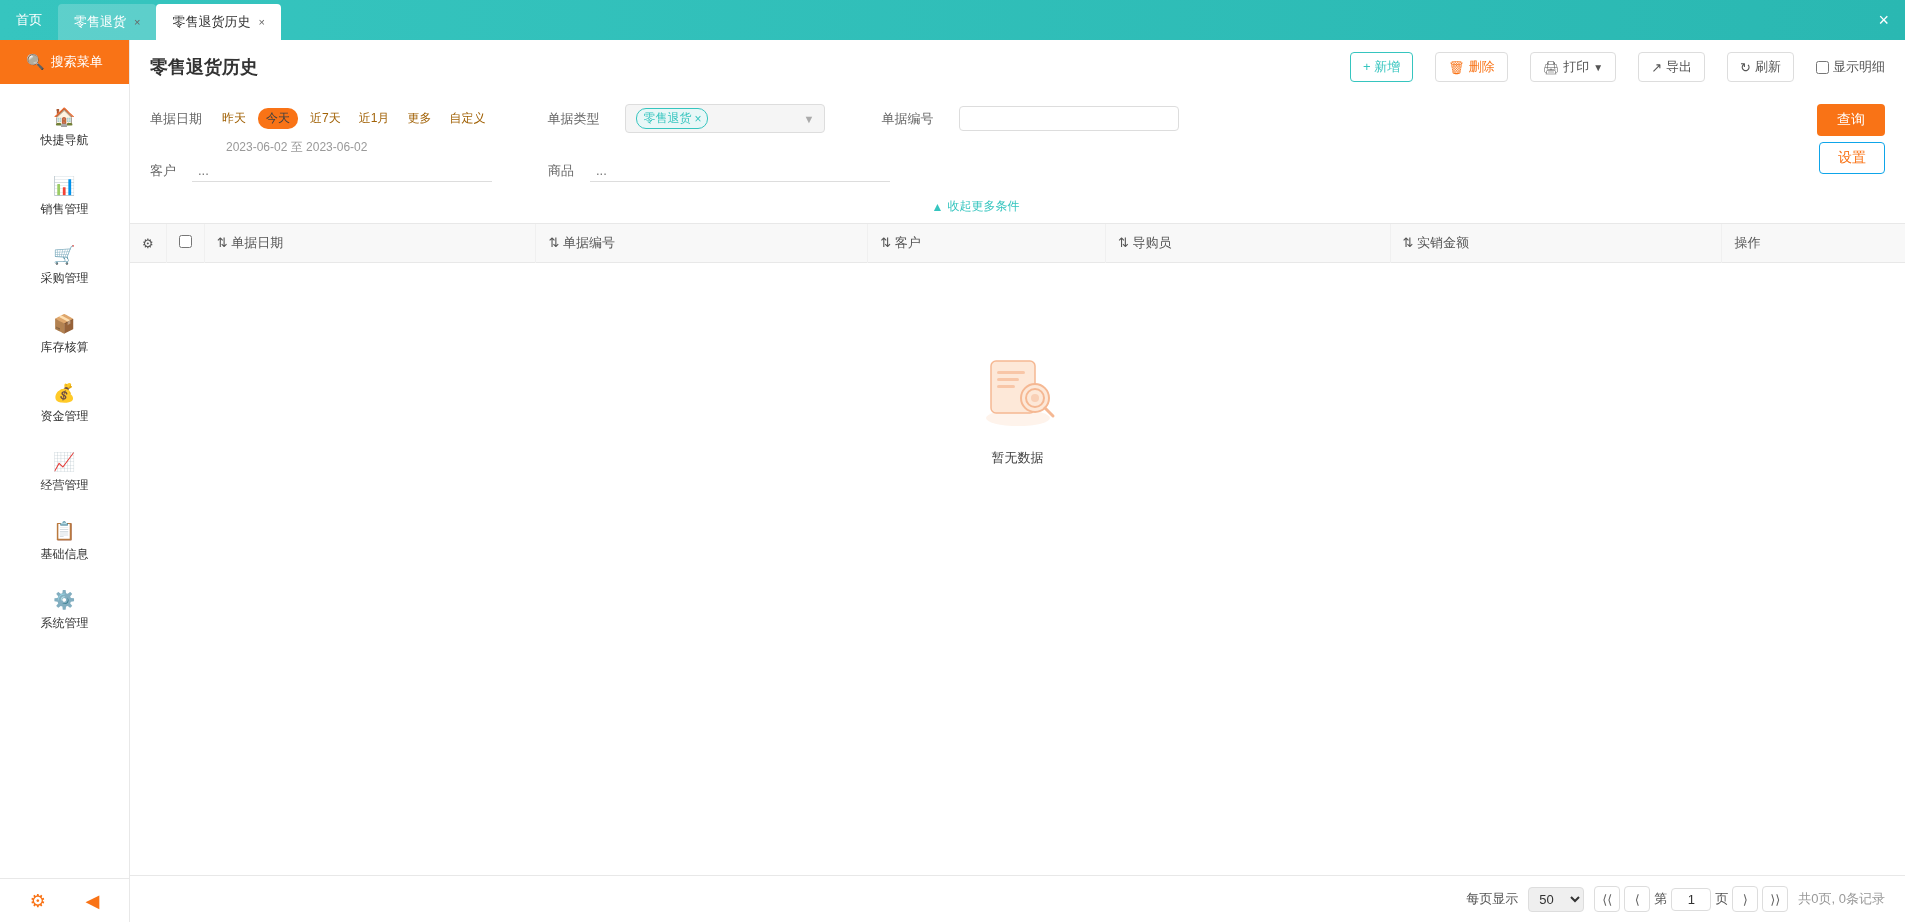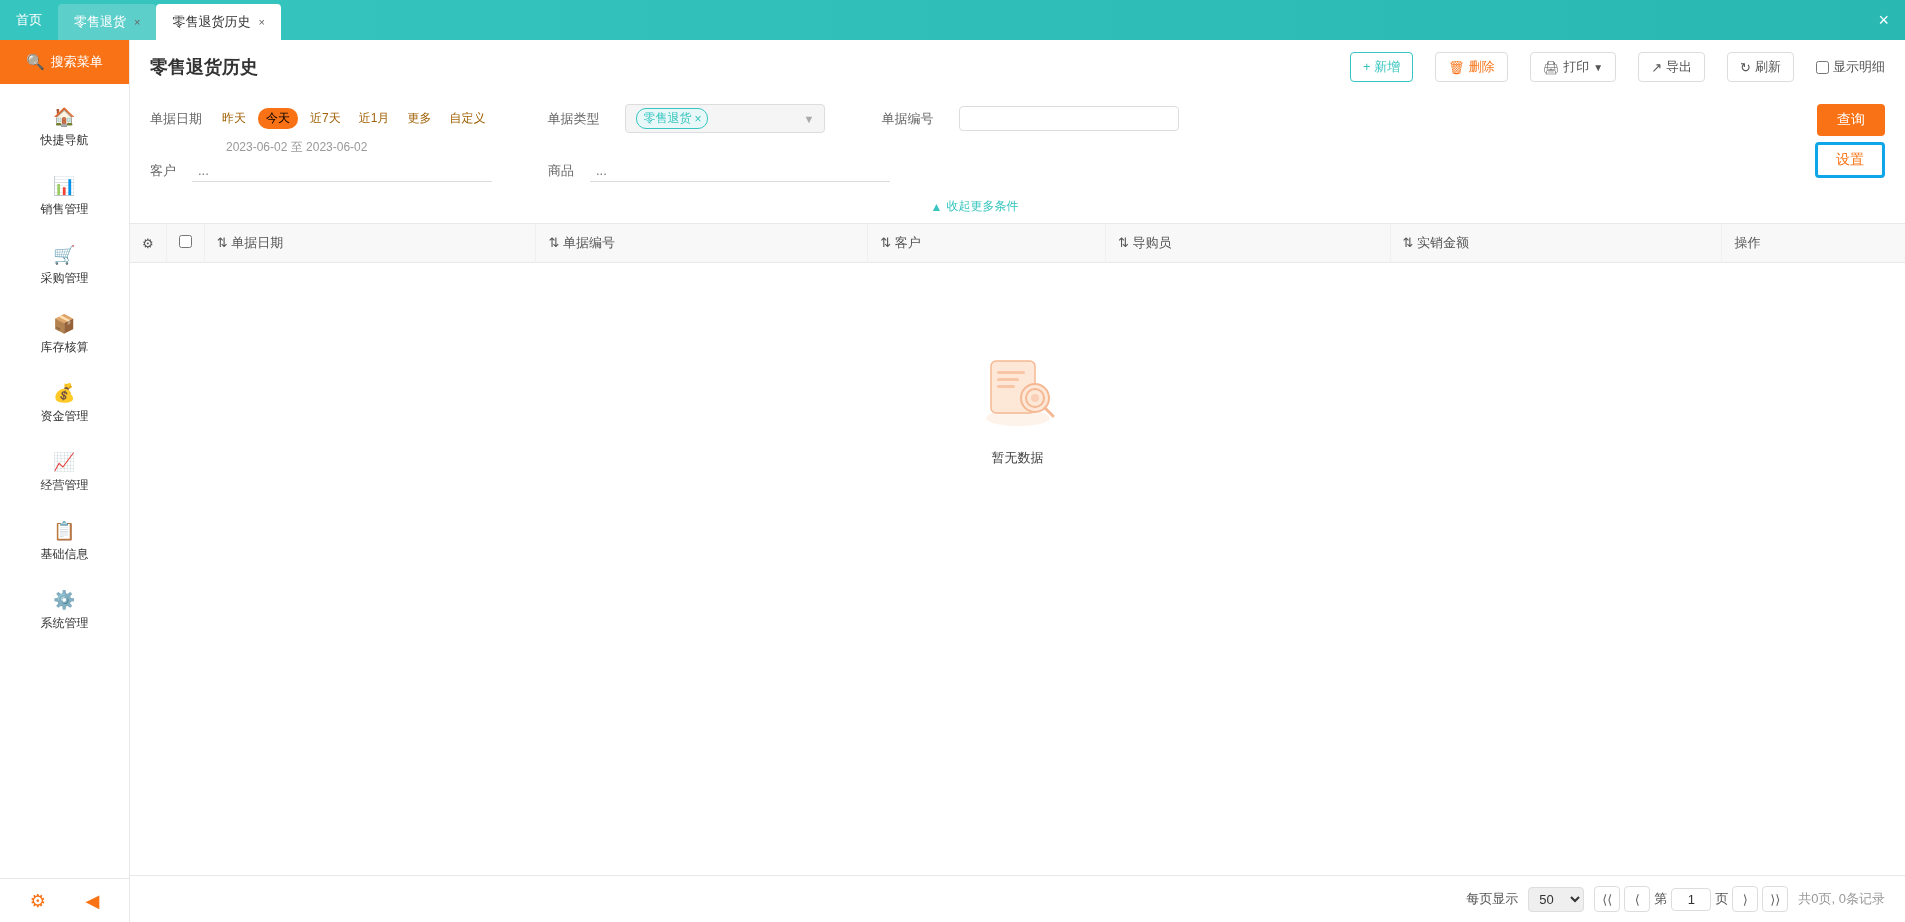--- a/index.html
+++ b/index.html
@@ -181,21 +181,21 @@
     }
     .date-shortcut {
       padding: 2px 6px;
       border-radius: 3px;
       cursor: pointer;
       color: #a16207;
       font-size: 12px;
     }
     .date-shortcut.active {
       background: #f97316;
-      color: #000000;
+      color: #404040;
       border-radius: 10px;
       padding: 2px 8px;
     }
     .date-range-text { font-size: 12px; color: #999; }
     .filter-select-wrap {
       display: flex;
       align-items: center;
       gap: 18px;
     }
     .filter-tag {
@@ -359,21 +359,21 @@
       color: #fff;
       border: none;
       border-radius: 4px;
       padding: 7px 20px;
       font-size: 14px;
       cursor: pointer;
     }
     .btn-settings {
       background: #fff;
       color: #f97316;
-      border: 3px solid #0ea5e9;
+      border: 1px solid #0ea5e9;
       border-radius: 4px;
       padding: 6px 18px;
       font-size: 14px;
       cursor: pointer;
     }
 
     .filter-row-inner {
       display: flex;
       align-items: flex-start;
       width: 100%;

